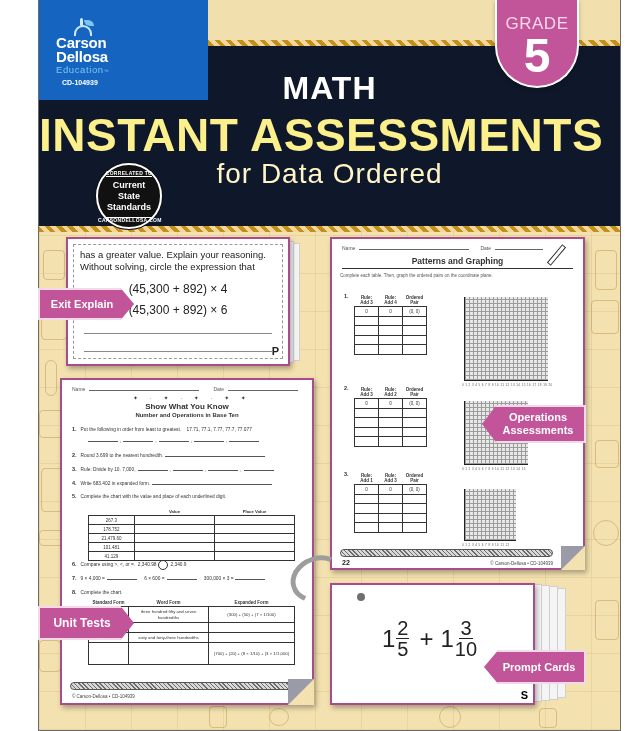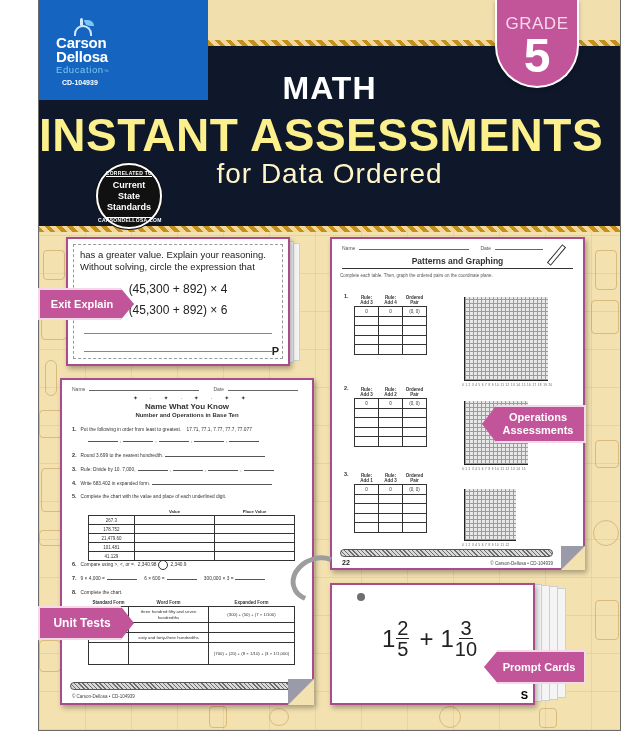--- a/index.html
+++ b/index.html
@@ -386,21 +386,21 @@
   <span>Operations</span>
   <span>Assessments</span>
 </div>
 
 <div class="paper swyk ws">
   <div class="ws-namedate">
     <span><span>Name</span><span class="line" style="width:110px"></span></span>
     <span style="margin-right:4px"><span>Date</span><span class="line" style="width:70px"></span></span>
   </div>
   <div class="swyk-stars">✦ · ✦ · ✦ · ✦ ✦</div>
-  <div class="swyk-title">Name What You Know</div>
+  <div class="swyk-title">Show What You Know</div>
   <div class="swyk-subtitle">Number and Operations in Base Ten</div>
 
   <div class="q" style="top:46px;"><b>1.</b><span>Put the following in order from least to greatest.</span>&nbsp;&nbsp;&nbsp;&nbsp;<span>17.71, 77.1, 7.77, 77.7, 77.077</span></div>
   <div class="q" style="top:58px;left:24px;"><span class="ans-line"></span>,<span class="ans-line"></span>,<span class="ans-line"></span>,<span class="ans-line"></span>,<span class="ans-line"></span></div>
   <div class="q" style="top:72px;"><b>2.</b><span>Round 3.699 to the nearest hundredth.</span><span class="ans-line" style="width:100px"></span></div>
   <div class="q" style="top:86px;"><b>3.</b><span>Rule: Divide by 10.  7,000,</span><span class="ans-line"></span>,<span class="ans-line"></span>,<span class="ans-line"></span>,<span class="ans-line"></span></div>
   <div class="q" style="top:100px;"><b>4.</b><span>Write 683.402 in expanded form.</span><span class="ans-line" style="width:120px"></span></div>
   <div class="q" style="top:113px;"><b>5.</b><span>Complete the chart with the value and place of each underlined digit.</span></div>
 
   <table class="val-table">

